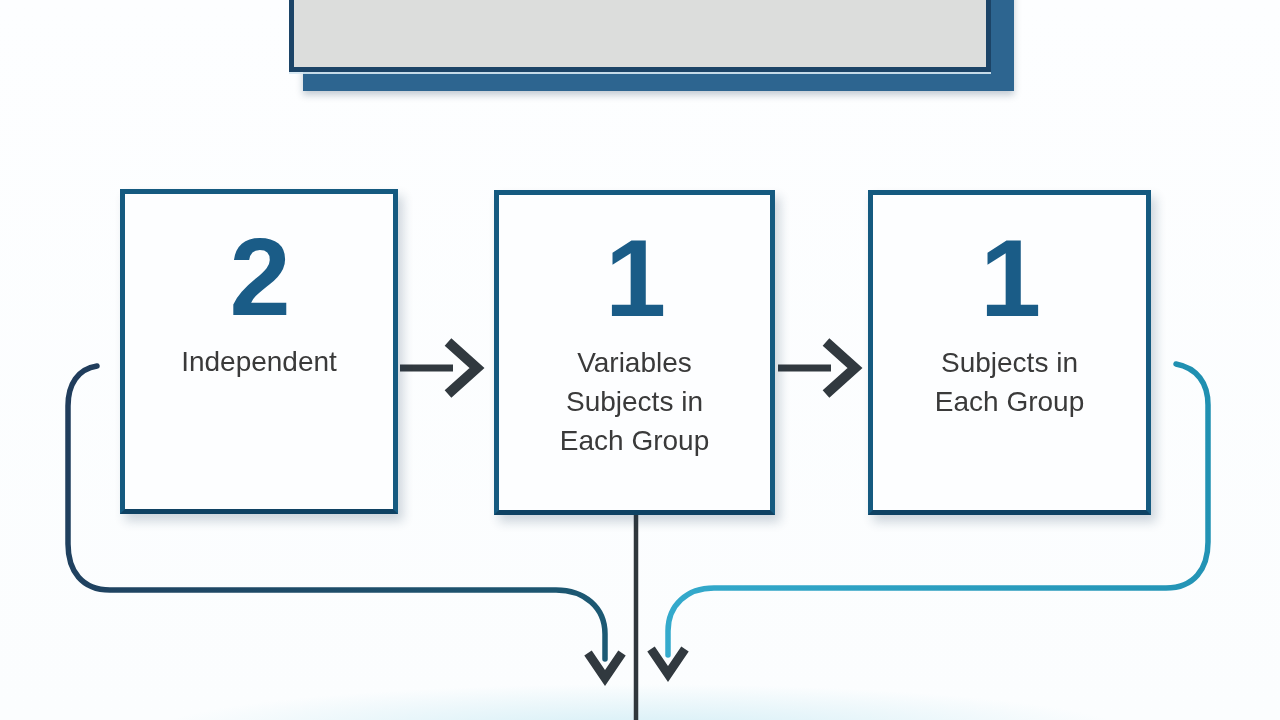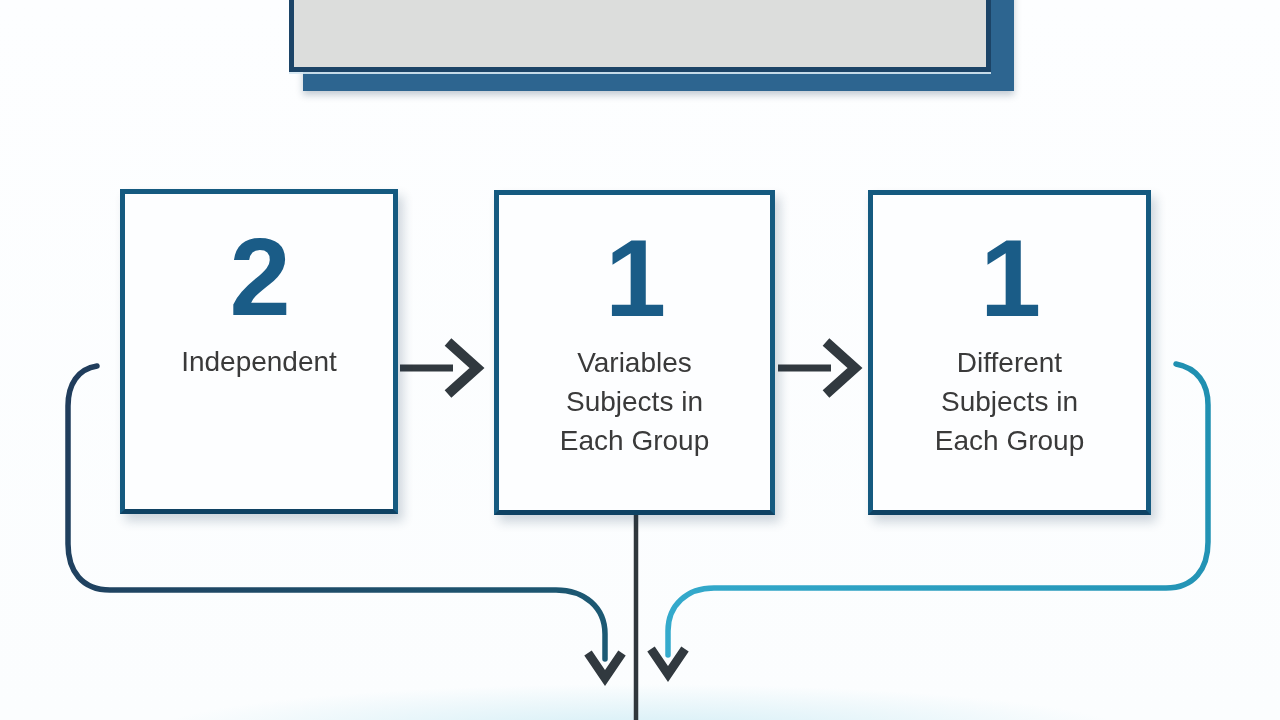--- a/index.html
+++ b/index.html
@@ -107,19 +107,18 @@
     <div class="label">
       <span>Variables</span>
       <span>Subjects in</span>
       <span>Each Group</span>
     </div>
   </div>
 
   <div class="node node-3">
     <div class="num">1</div>
     <div class="label">
-      <span>Different</span>
       <span>Subjects in</span>
       <span>Each Group</span>
     </div>
   </div>
 
 </div>
 
 </body></html>

